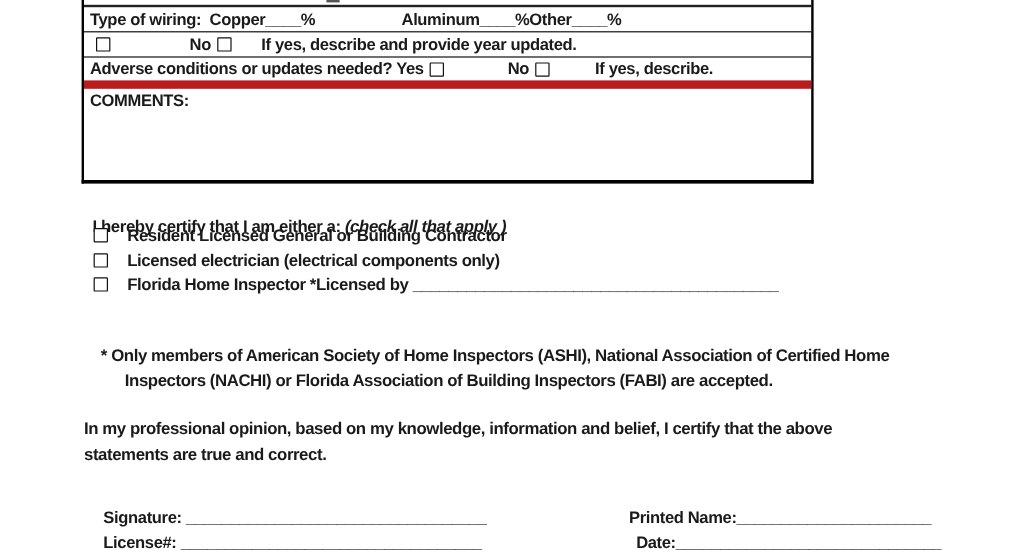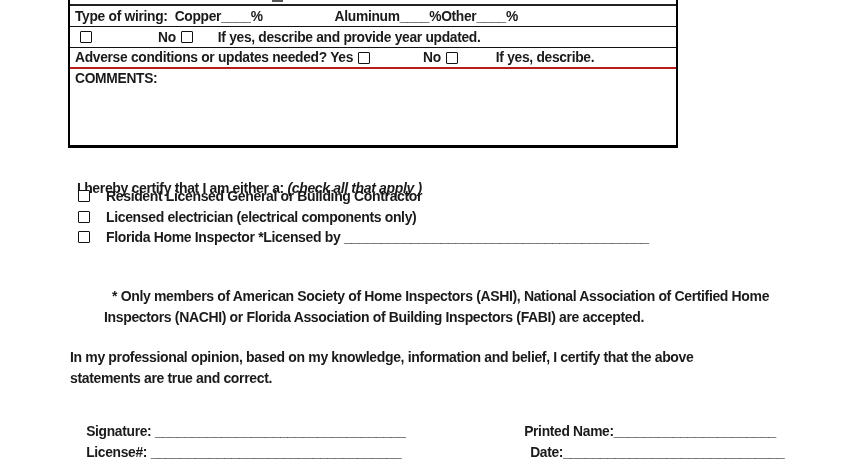--- a/index.html
+++ b/index.html
@@ -32,33 +32,33 @@
     display: inline-block; flex: none;
     width: 10px; height: 10px;
     border: 1.8px solid #111; border-radius: 1px; background: #fff;
   }
   .trow .checkbox { margin-left: 5px; }
   .r2 .no-gap { margin-left: 66px; }
   .r2 .fu-gap { margin-left: 25px; }
   .r3 .no-gap { margin-left: 53px; }
   .r3 .fu-gap { margin-left: 38px; }
   .comments-box {
-    border-top: 2px solid #b91c1c; height: 74px;
+    border-top: 7px solid #b91c1c; height: 74px;
     padding: 2px 0 0 5px; font-size: 13.8px; letter-spacing: -0.3px;
     box-sizing: content-box;
   }
 
   
   .body-text { font-size: 14px; letter-spacing: -0.35px; }
   .certify-intro { position: absolute; left: 70px; top: 164px; height: 20px; white-space: pre; }
   .certify-intro .italic { font-style: italic; }
   .options { position: absolute; left: 70px; top: 186px; }
   .opt { display: flex; align-items: center; height: 20.6px; }
   .opt .checkbox { margin-left: 8px; margin-right: 16px; }
-  .footnote1 { position: absolute; left: 112px; top: 288px; }
+  .footnote1 { position: absolute; left: 84px; top: 288px; }
   .footnote2 { position: absolute; left: 104px; top: 309px; }
   .opinion { position: absolute; left: 70px; top: 347px; line-height: 21px; }
 
   
   .sig-col { position: absolute; top: 409px; font-size: 13.8px; letter-spacing: -0.3px; }
   .sig-col.left  { left: 72px; }
   .sig-col.right { left: 510px; }
   .sig-row { height: 21px; white-space: pre; }
   .sig-col.right .sig-row:nth-child(2) { padding-left: 6px; }
 </style>

